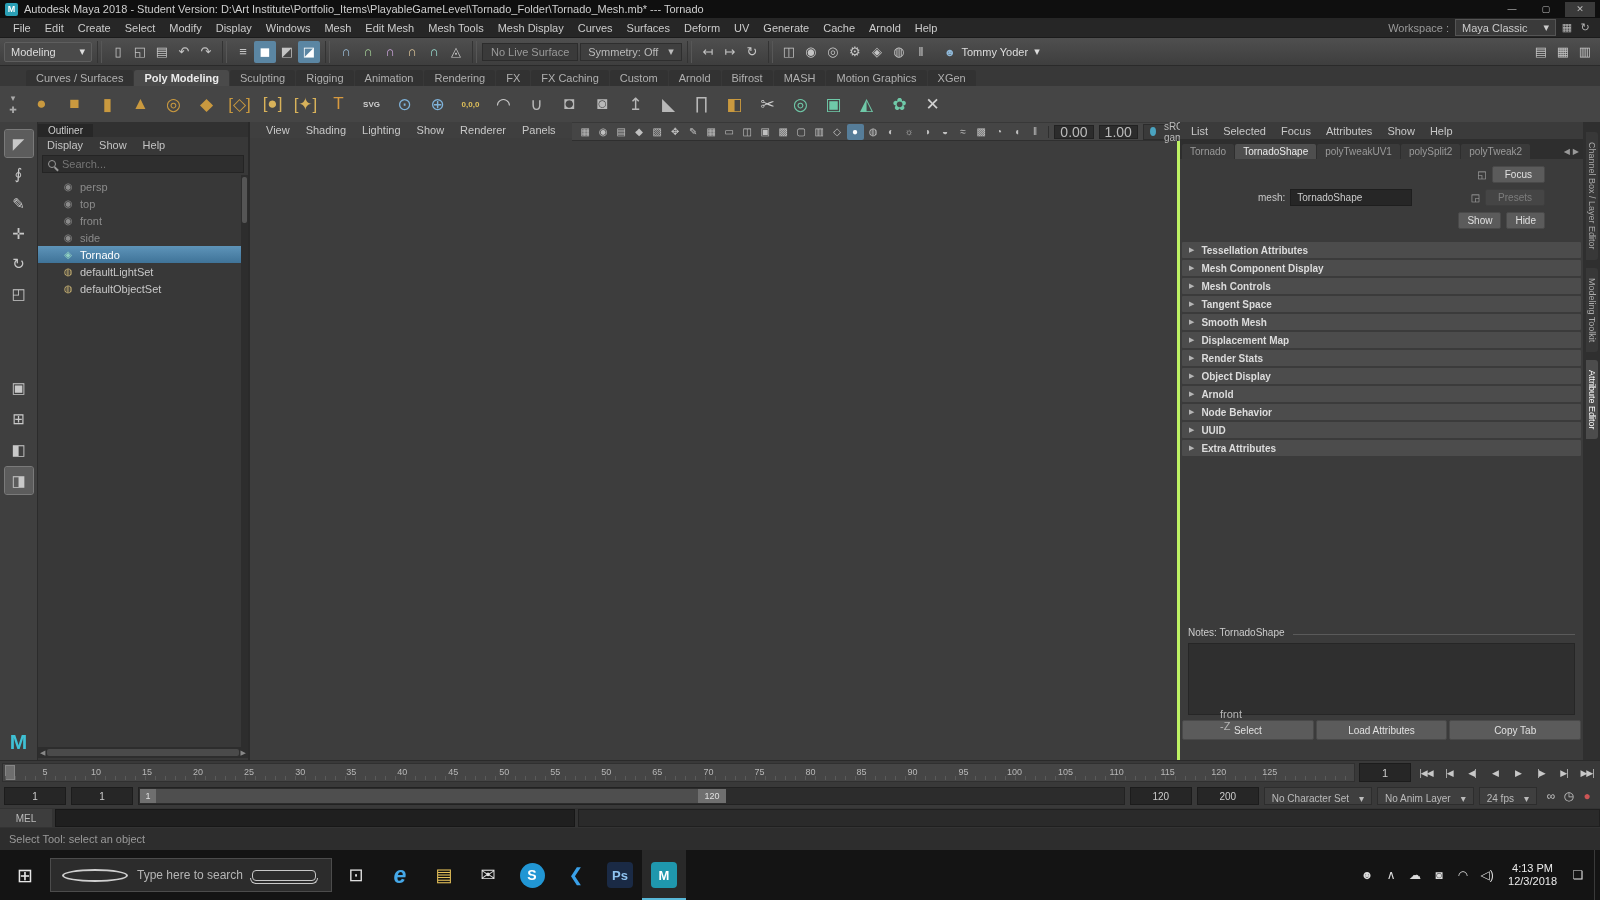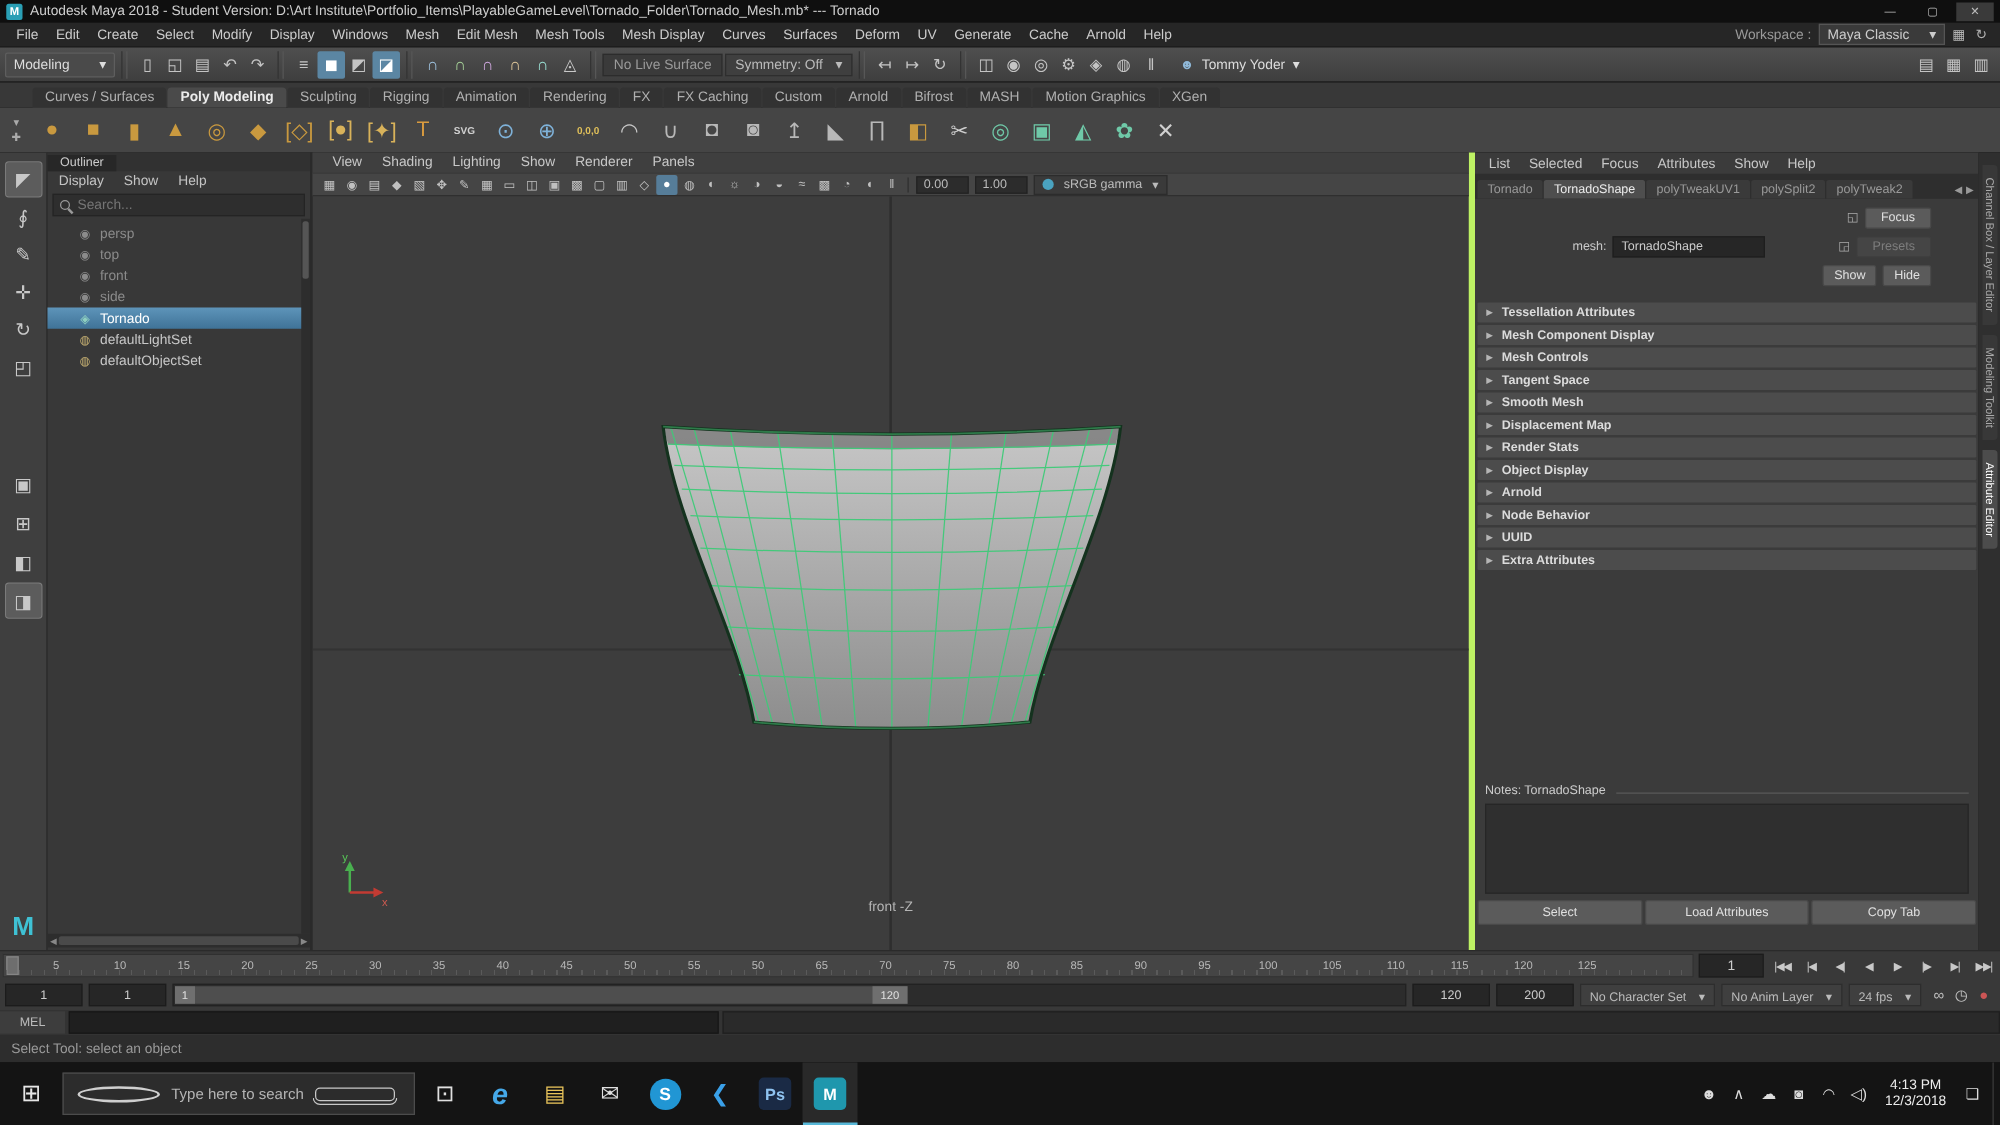--- a/index.html
+++ b/index.html
@@ -69,28 +69,28 @@
   .o-row.mesh .oglyph{color:#8fd0c0}
   .o-row.set .oglyph{color:#c8b273}
   .o-row.selected{background:linear-gradient(#5e94b9,#3f7398);color:#fff}
   .o-vscroll{position:absolute;top:0;right:0;bottom:0;width:7px;background:#2d2d2d}
   .o-vthumb{position:absolute;top:2px;left:1px;width:5px;height:46px;background:#555;border-radius:2px}
   .o-hscroll{height:11px;background:#2d2d2d;display:flex;align-items:center;justify-content:space-between;padding:0 2px;margin-bottom:2px}
   .o-harrow{font-size:7px;color:#888}
   .o-htrack{flex:1;height:7px;margin:0 2px;background:#4a4a4a;border-radius:2px}
 
   
-  .viewport{flex:1;background:#3d3d3d;display:flex;flex-direction:column;border-right:5px solid #bef264;min-width:0}
+  .viewport{flex:1;background:#3d3d3d;display:flex;flex-direction:row;border-right:3px solid #bef264;min-width:0}
   .vp-menus{height:16px;background:#3f3f3f;display:flex;align-items:center;padding:0 8px}
   .vp-menus span{padding:0 8px;color:#c8c8c8}
   .vp-toolbar{height:19px;background:#454545;border-top:1px solid #383838;border-bottom:1px solid #2f2f2f;display:flex;align-items:center;gap:1px;padding:0 5px}
   .vp-ic{width:17px;height:16px;display:flex;align-items:center;justify-content:center;font-size:10px;color:#c0c0c0}
   .vp-ic.active{background:#567d99;color:#fff;border-radius:2px}
   .vp-sep{width:1px;height:12px;background:#2f2f2f;margin:0 3px}
-  .vp-field{width:42px;height:14px;background:#2c2c2c;border:1px solid #222;color:#bbb;display:flex;align-items:center;padding:0 5px;font-size:10px;margin:0 2px}
+  .vp-field{width:42px;height:14px;background:#2c2c2c;border:1px solid #222;color:#bbb;display:flex;align-items:center;padding:0 5px;font-size:14px;margin:0 2px}
   .vp-select{height:16px;background:#3a3a3a;border:1px solid #2c2c2c;display:flex;align-items:center;gap:8px;padding:0 6px;font-size:10px;color:#bbb;margin-left:2px}
   .vt-ic{width:9px;height:9px;border-radius:50%;background:#4aa3c0}
   .vp-canvas{flex:1;position:relative}
   .vp-canvas svg{position:absolute;inset:0;width:100%;height:100%}
   .vp-camlabel{position:absolute;bottom:28px;left:50%;transform:translateX(-50%);color:#b5b5b5}
 
   
   .attred{width:403px;background:#3b3b3b;display:flex;flex-direction:column}
   .ae-menus{height:17px;display:flex;align-items:center;padding:2px 4px;gap:1px}
   .ae-menus span{padding:0 7px;color:#c8c8c8}

